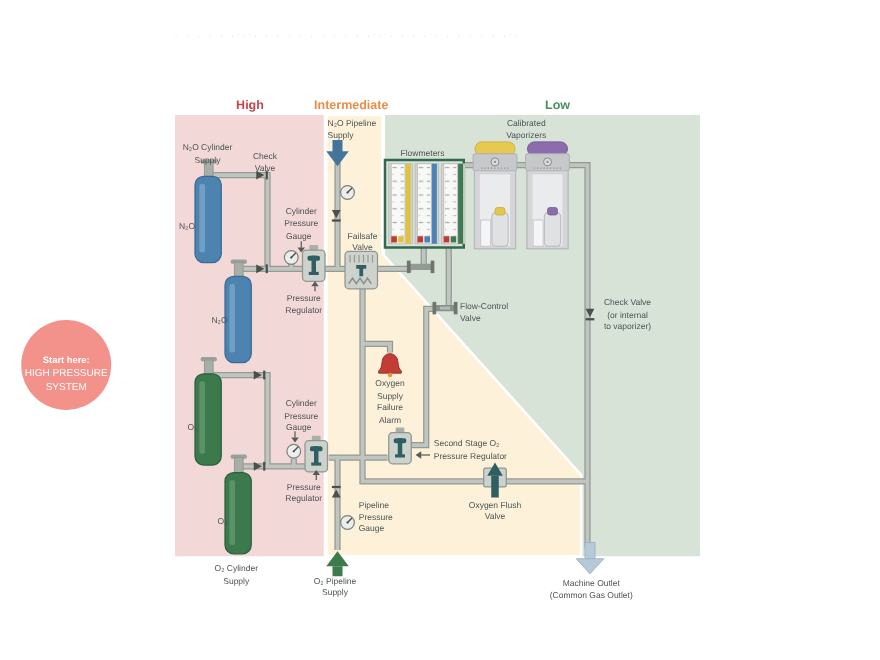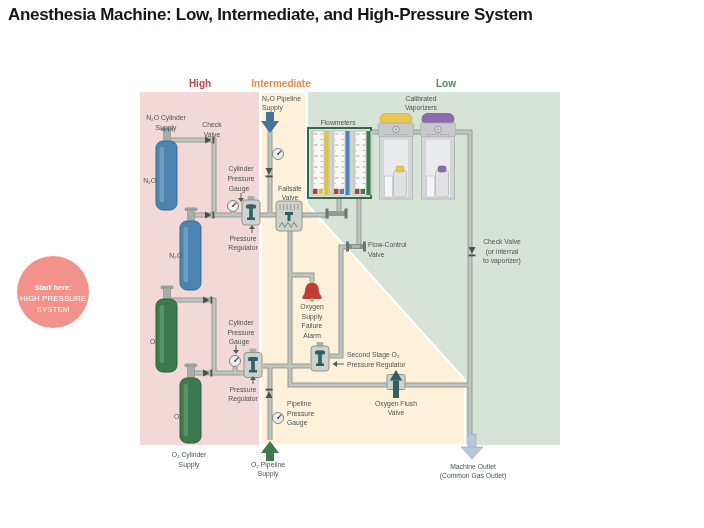--- a/index.html
+++ b/index.html
@@ -16,21 +16,20 @@
   .pipeO{stroke:#939a93;stroke-width:5;fill:none;}
   .pipeI{stroke:#c1c5c0;stroke-width:3;fill:none;}
   .ann{stroke:#555a55;stroke-width:1;fill:none;}
   .annh{fill:#555a55;}
   .badge-t{fill:#ffffff;}
 </style>
 </head>
 <body>
 
 <div id="page">
-  <div id="title">Anesthesia Machine: Low, Intermediate, and High-Pressure System</div>
   <div id="subtitle">· · · · · · · · · · · · · · · · · · · · · · · · · · · · · · ·</div>
 
   <svg width="704" height="528" viewBox="0 0 704 528">
     <defs>
       <pattern id="ticks" width="9" height="11" patternUnits="userSpaceOnUse">
         <line x1="0.5" y1="2" x2="6.5" y2="2" stroke="#a9ada9" stroke-width="1"></line>
         <line x1="0.5" y1="7.5" x2="4" y2="7.5" stroke="#b9bdb9" stroke-width="0.9"></line>
       </pattern>
       <g id="cv">
         <polygon points="-5,-3.5 -5,3.5 1.5,0" fill="#4a504a"></polygon>

